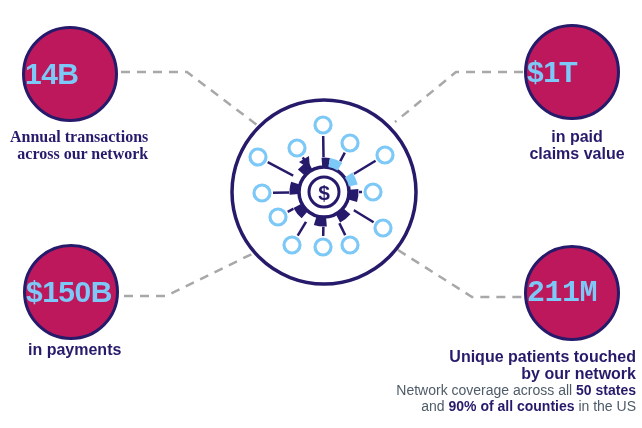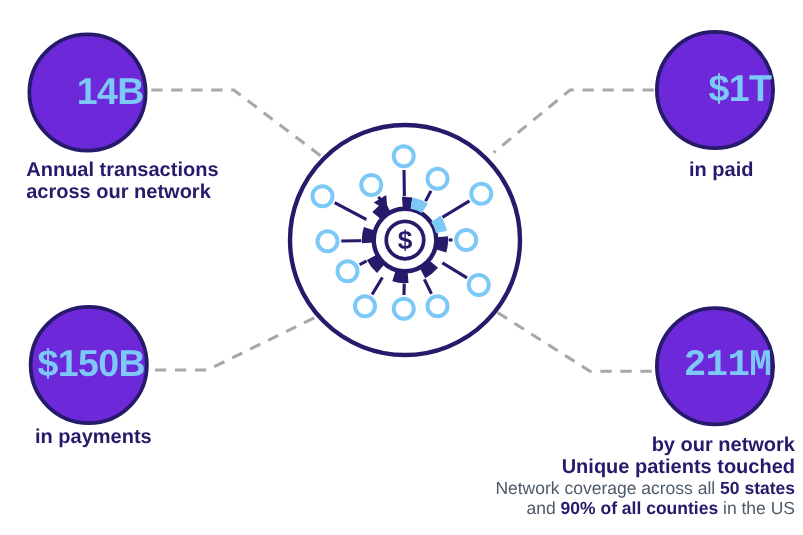--- a/index.html
+++ b/index.html
@@ -3,36 +3,36 @@
 <meta charset="utf-8">
 <style>
   html,body{margin:0;padding:0;}
   body{
     width:642px;height:428px;background:#ffffff;position:relative;overflow:hidden;
     font-family:"Liberation Sans", sans-serif;
   }
   .layer{position:absolute;left:0;top:0;}
   .stat-circle{
     position:absolute;width:96px;height:96px;box-sizing:border-box;
-    border:3.5px solid #261A6B;border-radius:50%;background:#6d28d9;
-    display:flex;align-items:center;justify-content:flex-end;z-index:2;
+    border:3.5px solid #261A6B;border-radius:50%;background:#be185d;
+    display:flex;align-items:center;justify-content:flex-start;z-index:2;
   }
   .stat-value{
     color:#7CC8F7;font-weight:bold;font-size:30px;white-space:nowrap;
     letter-spacing:-0.5px;
   }
   .stat-label{
     position:absolute;color:#261A6B;font-weight:bold;font-size:16px;
     line-height:17px;z-index:2;
   }
   .tl-circle{left:22px;top:26px;}
   .tr-circle{left:524px;top:24px;}
   .bl-circle{left:23px;top:244px;}
   .br-circle{left:524px;top:245px;font-family:Liberation Mono, monospace;}
-  .tl-label{left:21px;top:128px;text-align:left;}
+  .tl-label{left:10px;top:128px;text-align:right;font-family:Liberation Serif, serif;}
   .tr-label{left:512px;top:128px;width:130px;text-align:center;}
   .bl-label{left:28px;top:341px;text-align:right;}
   .br-label{right:6px;top:348px;text-align:right;}
   .coverage{
     font-size:14px;font-weight:normal;color:#4E5B68;line-height:15.5px;
     margin-top:1px;
   }
   .coverage b{color:#261A6B;font-weight:bold;}
   svg{display:block;}
 </style>
@@ -99,32 +99,33 @@
 <div class="stat-label tl-label">
   <div>Annual transactions</div>
   <div>across our network</div>
 </div>
 
 <div class="stat-circle tr-circle">
   <span class="stat-value">$1T</span>
 </div>
 <div class="stat-label tr-label">
   <div>in paid</div>
+  <div>claims value</div>
 </div>
 
 <div class="stat-circle bl-circle">
   <span class="stat-value">$150B</span>
 </div>
 <div class="stat-label bl-label">
   <div>in payments</div>
 </div>
 
 <div class="stat-circle br-circle">
   <span class="stat-value">211M</span>
 </div>
 <div class="stat-label br-label">
+  <div>Unique patients touched</div>
   <div>by our network</div>
-  <div>Unique patients touched</div>
   <div class="coverage">
     <div><span>Network coverage across all</span> <b>50 states</b></div>
     <div><span>and</span> <b>90% of all counties</b> <span>in the US</span></div>
   </div>
 </div>
 
 </body></html>

